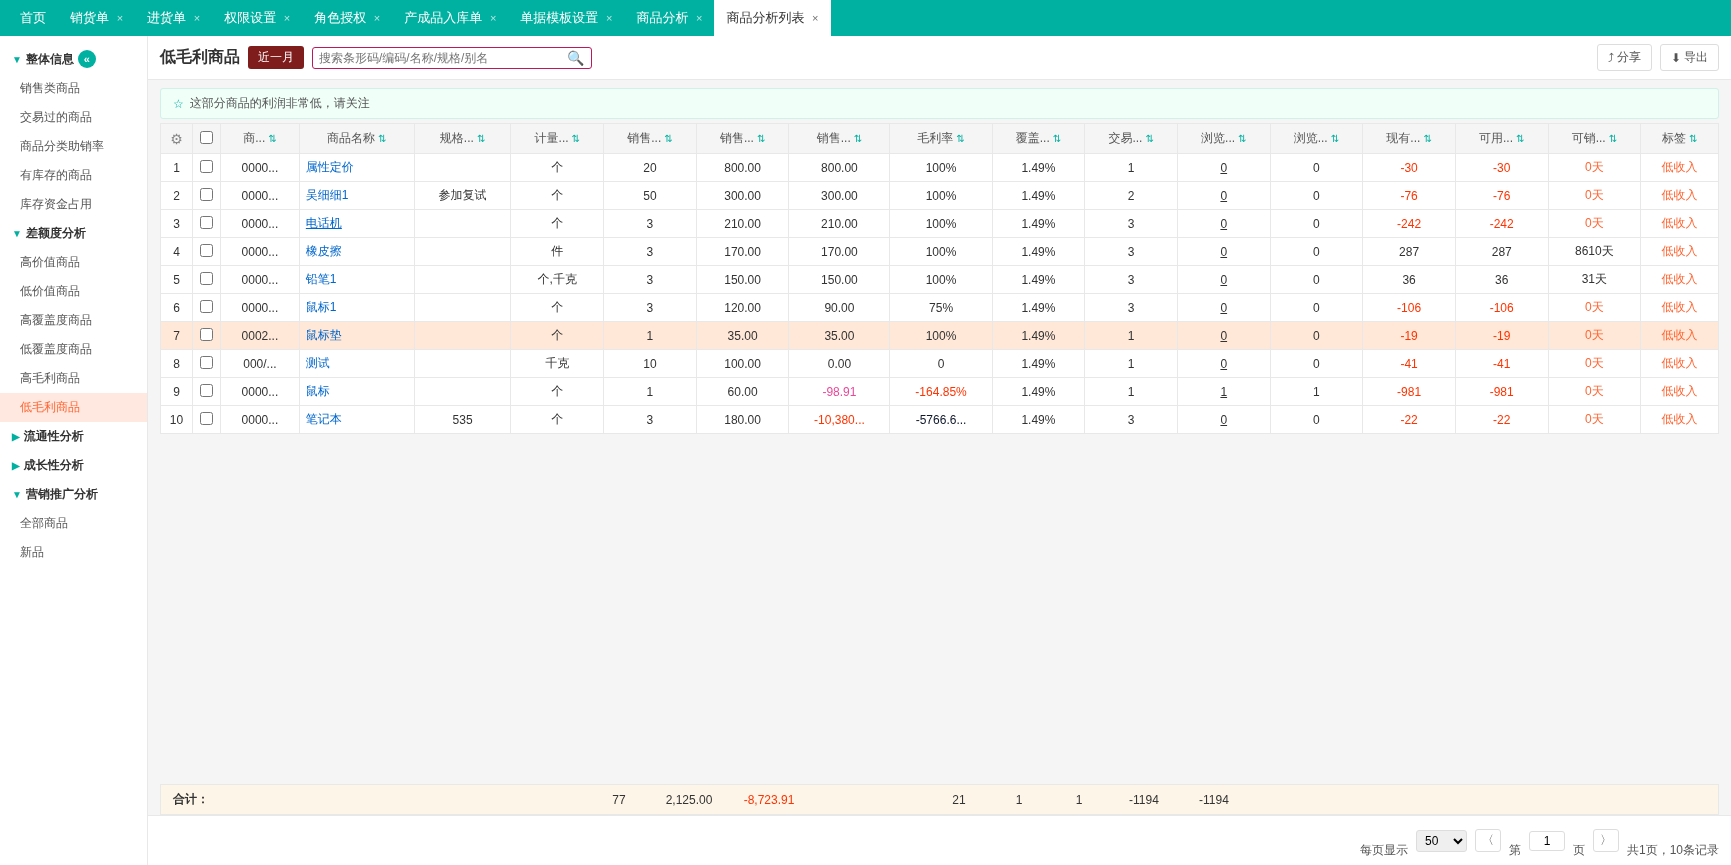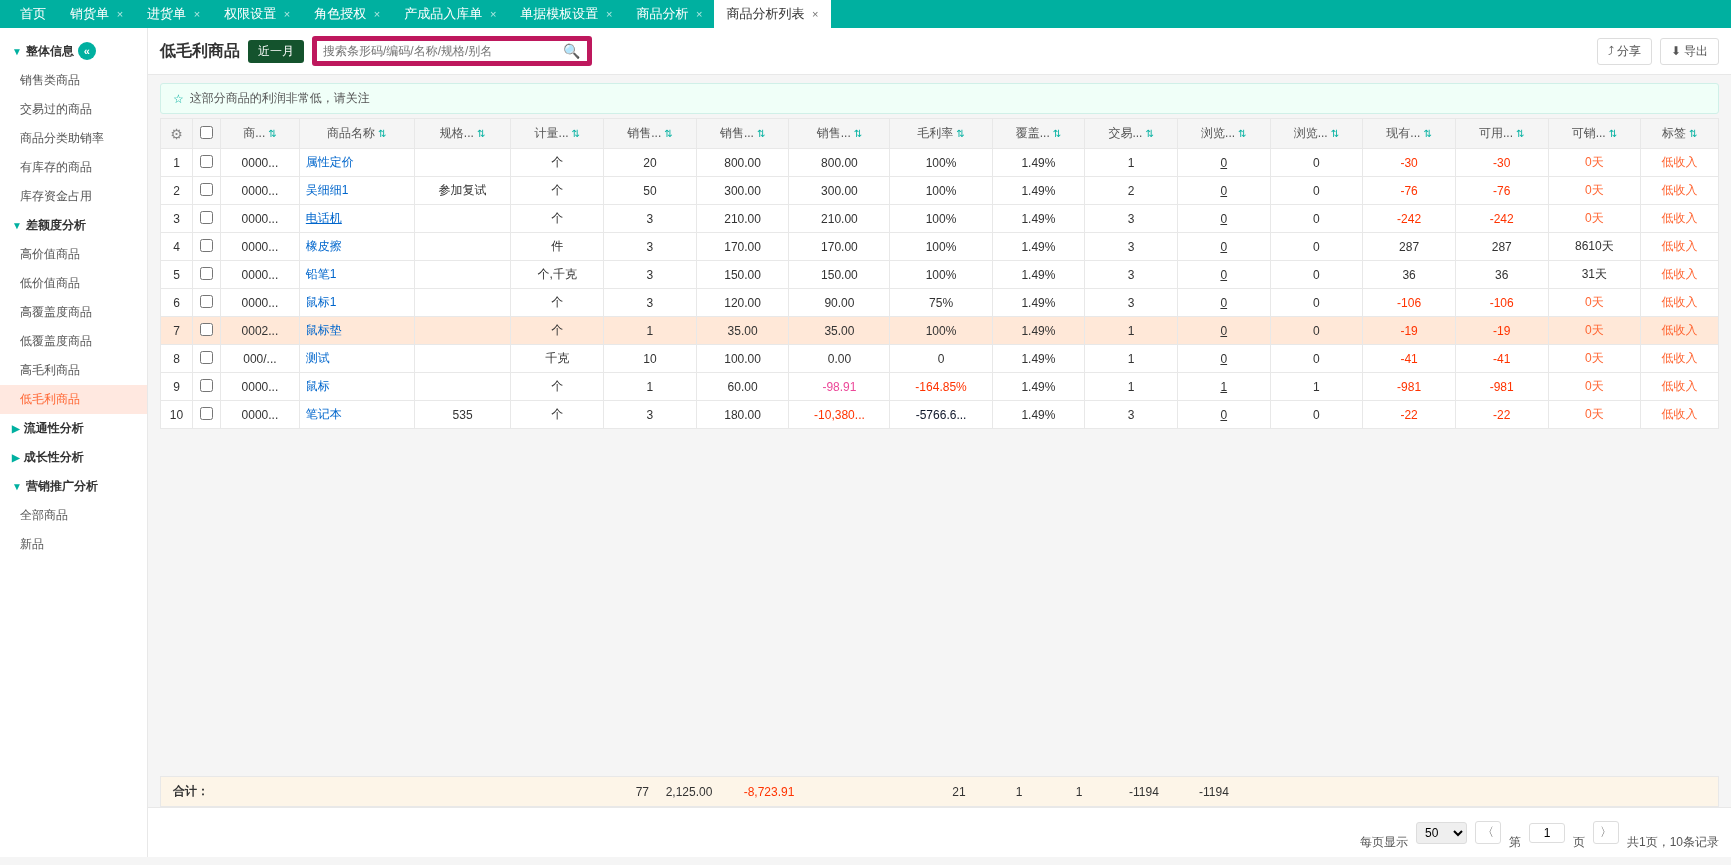--- a/index.html
+++ b/index.html
@@ -3,21 +3,21 @@
   <meta charset="utf-8">
   <style>
     * { box-sizing: border-box; margin: 0; padding: 0; }
     body { font-family: 'Microsoft YaHei', Arial, sans-serif; font-size: 12px; background: #f5f5f5; color: #333; overflow: hidden; }
 
     
     .top-nav {
       display: flex;
       align-items: center;
       background: #00b0a0;
-      height: 28px;
+      height: 36px;
       padding: 0 8px;
     }
     .top-nav-item {
       color: #fff;
       padding: 0 12px;
       height: 36px;
       line-height: 36px;
       cursor: pointer;
       font-size: 13px;
       white-space: nowrap;
@@ -73,32 +73,32 @@
       background: #fff;
       border-bottom: 1px solid #e8e8e8;
       gap: 8px;
     }
     .page-title {
       font-size: 16px;
       font-weight: bold;
       color: #333;
     }
     .filter-btn {
-      background: #14532d;
+      background: #7f1d1d;
       color: #fff;
       border: none;
       border-radius: 3px;
       padding: 3px 10px;
       font-size: 12px;
       cursor: pointer;
     }
     .search-box {
       display: flex;
       align-items: center;
-      border: 5px solid #be185d;
+      border: 1px solid #be185d;
       border-radius: 3px;
       padding: 2px 6px;
       background: #fff;
       flex: 1;
       max-width: 280px;
     }
     .search-box input {
       border: none;
       outline: none;
       font-size: 12px;
@@ -647,21 +647,21 @@
       <td style="color:#ff6633">0天</td>
       <td><span class="tag-low-income">低收入</span></td>
     </tr>
           </tbody>
       </table>
     </div>
 
     <div class="table-footer">
       <span class="footer-label">合计：</span>
       <span style="min-width:360px"></span>
-      <span style="min-width:60px;text-align:right">77</span>
+      <span style="min-width:60px;text-align:center">77</span>
       <span style="min-width:80px;text-align:center">2,125.00</span>
       <span style="min-width:80px;text-align:center;color:#ff3300">-8,723.91</span>
       <span style="min-width:60px;text-align:center"></span>
       <span style="min-width:60px;text-align:center"></span>
       <span style="min-width:60px;text-align:center">21</span>
       <span style="min-width:60px;text-align:center">1</span>
       <span style="min-width:60px;text-align:center">1</span>
       <span style="min-width:70px;text-align:center">-1194</span>
       <span style="min-width:70px;text-align:center">-1194</span>
     </div>

